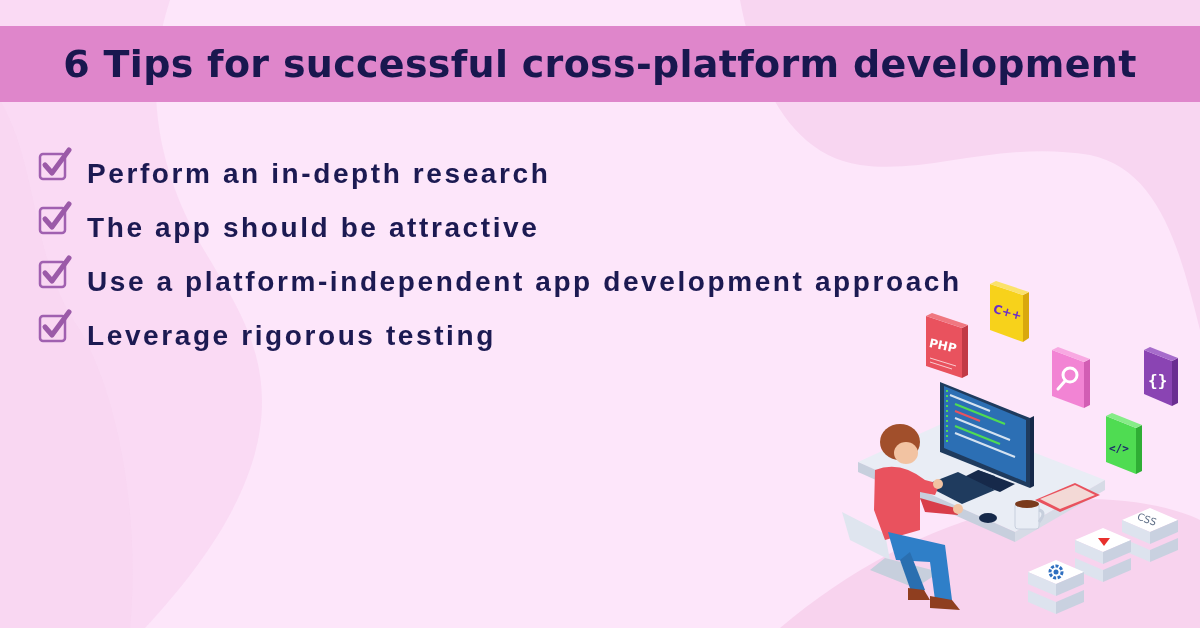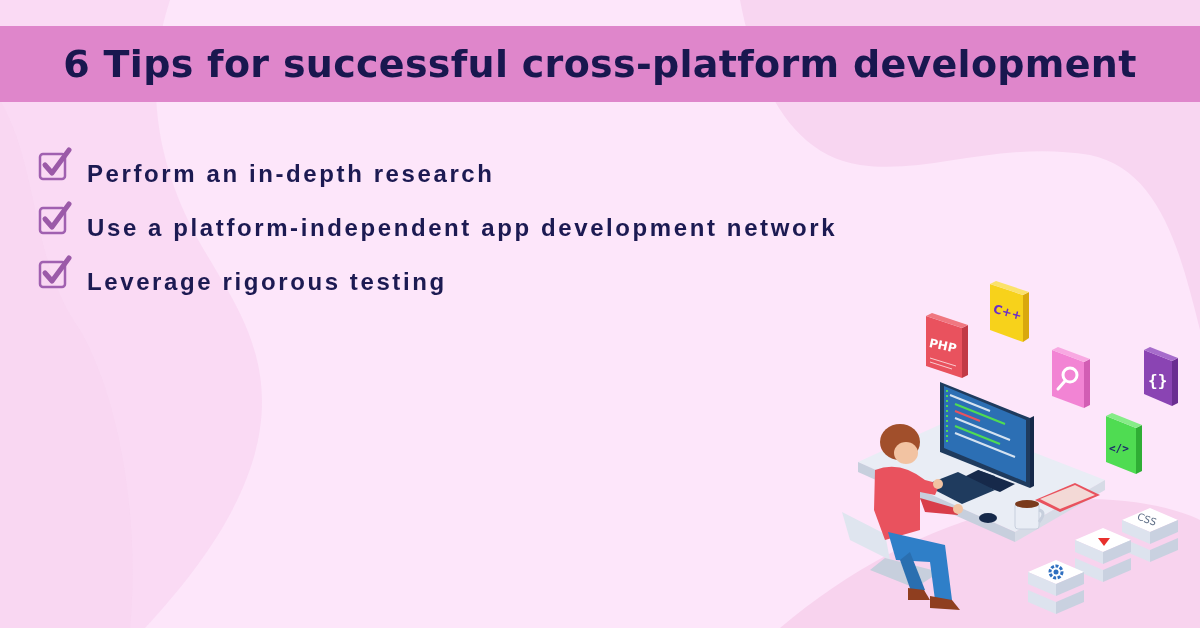--- a/index.html
+++ b/index.html
@@ -33,21 +33,21 @@
       list-style: none;
     }
     .tip {
       display: flex; align-items: center;
       height: 54px;
     }
     .tip .check { width: 36px; height: 36px; margin-right: 14px; flex: none; }
     .tip .label {
       font-family: "Liberation Sans", sans-serif;
       font-weight: bold;
-      font-size: 24px;
+      font-size: 28px;
       letter-spacing: 2.6px;
       color: #1c1a52;
       white-space: nowrap;
       margin-top: 20px;
     }
     .illustration { position: absolute; left: 830px; top: 270px; width: 370px; height: 358px; z-index: 1; }
   </style>
 </head>
 <body>
 
@@ -68,21 +68,28 @@
       <rect x="3" y="8" width="25" height="25" rx="3" fill="none" stroke="#a060b0" stroke-width="2.5"></rect>
       <path d="M8 19 L15 27 L32 4" fill="none" stroke="#9b5aa8" stroke-width="5" stroke-linecap="round" stroke-linejoin="round"></path>
     </svg>
     <span class="label">Perform an in-depth research</span>
   </li>
   <li class="tip">
     <svg class="check" viewBox="0 0 36 36">
       <rect x="3" y="8" width="25" height="25" rx="3" fill="none" stroke="#a060b0" stroke-width="2.5"></rect>
       <path d="M8 19 L15 27 L32 4" fill="none" stroke="#9b5aa8" stroke-width="5" stroke-linecap="round" stroke-linejoin="round"></path>
     </svg>
-    <span class="label">Use a platform-independent app development network</span>
+    <span class="label">The app should be attractive</span>
+  </li>
+  <li class="tip">
+    <svg class="check" viewBox="0 0 36 36">
+      <rect x="3" y="8" width="25" height="25" rx="3" fill="none" stroke="#a060b0" stroke-width="2.5"></rect>
+      <path d="M8 19 L15 27 L32 4" fill="none" stroke="#9b5aa8" stroke-width="5" stroke-linecap="round" stroke-linejoin="round"></path>
+    </svg>
+    <span class="label">Use a platform-independent app development approach</span>
   </li>
   <li class="tip">
     <svg class="check" viewBox="0 0 36 36">
       <rect x="3" y="8" width="25" height="25" rx="3" fill="none" stroke="#a060b0" stroke-width="2.5"></rect>
       <path d="M8 19 L15 27 L32 4" fill="none" stroke="#9b5aa8" stroke-width="5" stroke-linecap="round" stroke-linejoin="round"></path>
     </svg>
     <span class="label">Leverage rigorous testing</span>
   </li>
 </ul>
 

